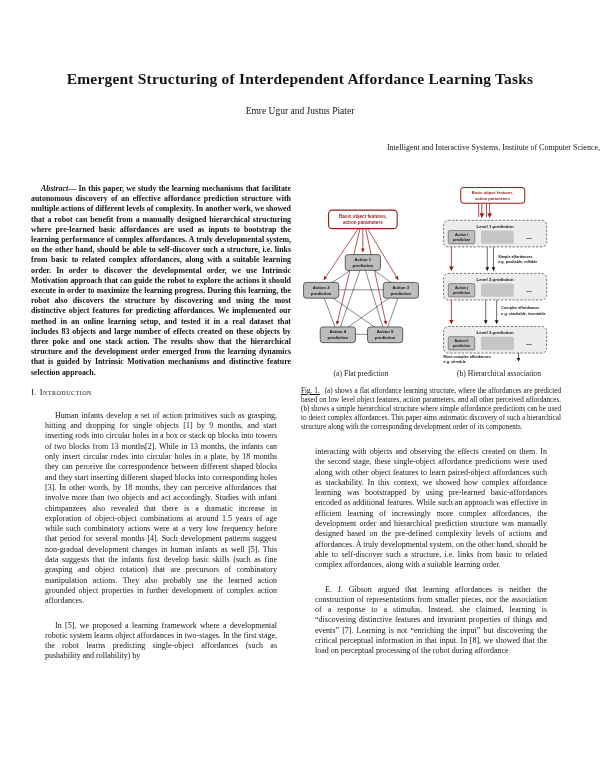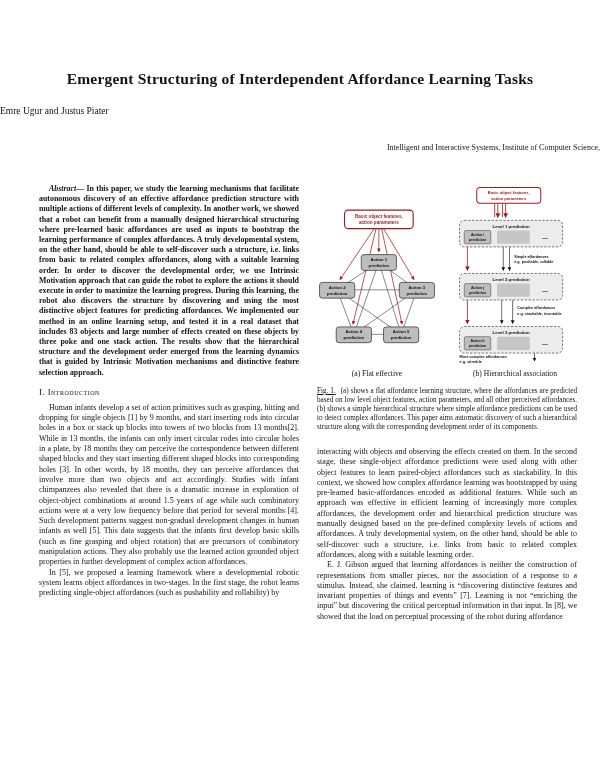--- a/index.html
+++ b/index.html
@@ -1,28 +1,28 @@
 <!DOCTYPE html>
 <html><head>
 <meta charset="utf-8">
 <style>
   html,body{margin:0;padding:0;background:#ffffff;}
   .page{position:relative;width:600px;height:712px;background:#ffffff;overflow:hidden;
         font-family:"Liberation Serif", serif;color:#141414;}
   .title{position:absolute;top:70px;left:20px;right:20px;text-align:center;
          font-size:15.5px;font-weight:bold;letter-spacing:.2px;}
-  .authors{position:absolute;top:106px;left:0;right:0;text-align:left;font-size:9.5px;}
+  .authors{position:absolute;top:106px;left:0;right:0;text-align:center;font-size:9.5px;}
   .affil{position:absolute;top:142px;left:0;right:0;text-align:right;font-size:8px;line-height:11px;}
-  .columns{position:absolute;top:184px;left:39px;width:538px;display:flex;gap:18px;}
+  .columns{position:absolute;top:184px;left:31px;width:538px;display:flex;gap:10px;}
   .col{width:260px;}
   .abstract{font-size:7.9px;font-weight:bold;line-height:10.2px;text-align:justify;margin:0;}
   .abstract .lead{font-style:italic;}
   .section-heading{text-align:left;font-size:8.6px;font-variant:small-caps;
                    letter-spacing:.5px;margin:9px 0 6px 0;font-weight:normal;}
-  .body-para{font-size:8px;line-height:10.3px;text-align:justify;margin:0;font-family:Liberation Serif, serif;}
+  .body-para{font-size:8px;line-height:10.3px;text-align:justify;margin:14px;font-family:Liberation Serif, serif;}
   .indent{text-indent:10px;}
   
   .figure{margin-top:2px;}
   .fig-diagrams{display:flex;justify-content:space-between;align-items:flex-start;}
   .fig-panel{display:flex;flex-direction:column;align-items:center;}
   .subcap{font-size:7.6px;margin-top:5px;text-align:center;}
   .fig-caption{font-size:7.2px;line-height:9px;text-align:justify;margin:9px 0 0 0;}
   .caption-lead{margin-right:5px;text-decoration:underline;}
   .rc-body{margin-top:15px;}
   svg text{font-family:"Liberation Sans", sans-serif;font-weight:bold;}
@@ -108,21 +108,21 @@
                 <rect x="19" y="152" width="38" height="17" rx="3" fill="#bdbdbd" stroke="#333" stroke-width="0.8"></rect>
                 <text x="38" y="159" text-anchor="middle" font-size="4.6" fill="#111">Action 4</text>
                 <text x="38" y="165.5" text-anchor="middle" font-size="4.6" fill="#111">prediction</text>
               </g>
               <g>
                 <rect x="70" y="152" width="38" height="17" rx="3" fill="#bdbdbd" stroke="#333" stroke-width="0.8"></rect>
                 <text x="89" y="159" text-anchor="middle" font-size="4.6" fill="#111">Action 5</text>
                 <text x="89" y="165.5" text-anchor="middle" font-size="4.6" fill="#111">prediction</text>
               </g>
             </svg>
-            <div class="subcap">(a) Flat effective</div>
+            <div class="subcap">(a) Flat prediction</div>
           </div>
 
           <div class="fig-panel">
             <svg width="124" height="178" viewBox="0 0 158 228">
               <defs>
                 <marker id="ra2" markerWidth="7" markerHeight="7" refX="5" refY="3" orient="auto">
                   <path d="M0,0 L6,3 L0,6 z" fill="#9b1b1b"></path>
                 </marker>
                 <marker id="ba" markerWidth="7" markerHeight="7" refX="5" refY="3" orient="auto">
                   <path d="M0,0 L6,3 L0,6 z" fill="#111"></path>

